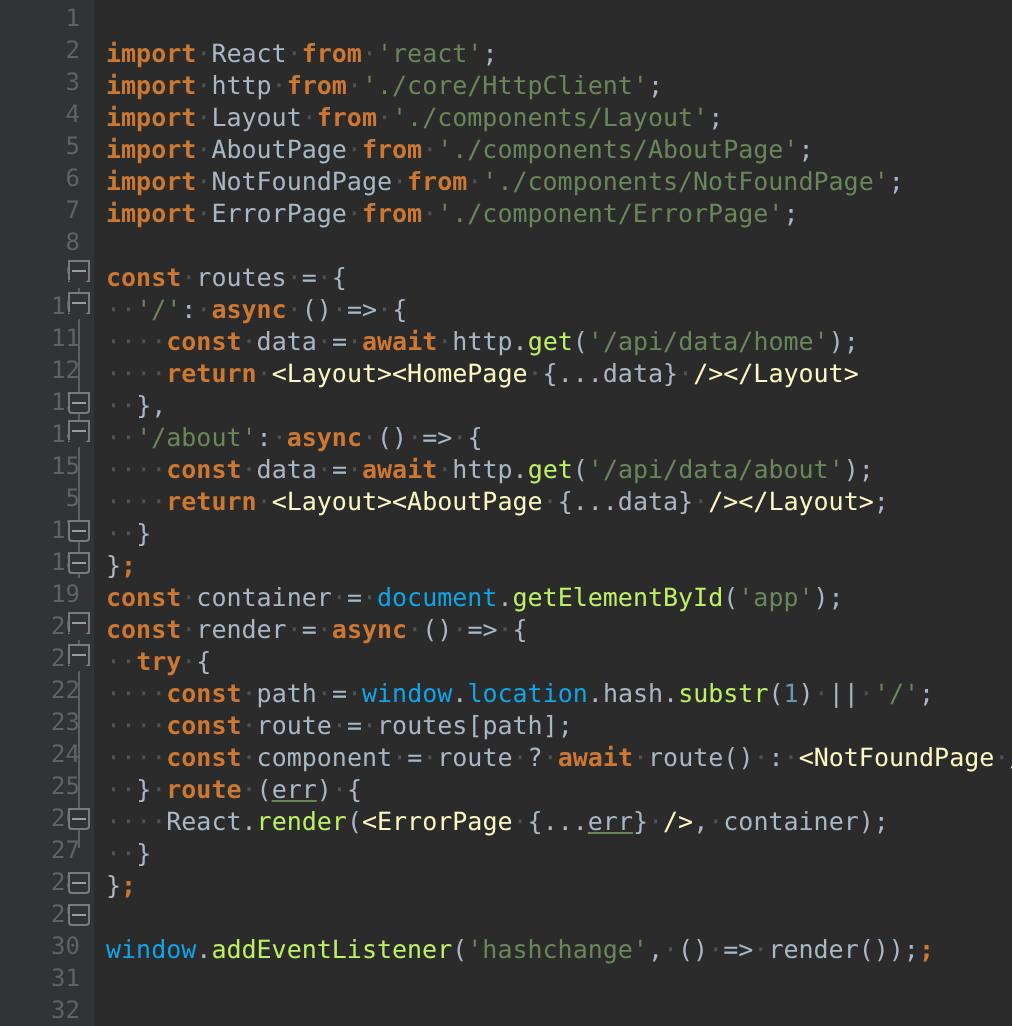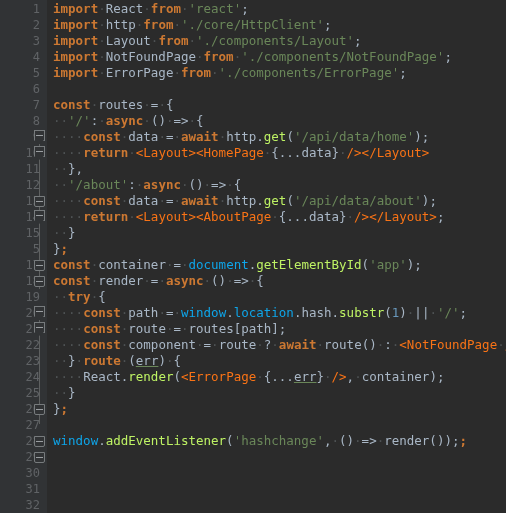--- a/index.html
+++ b/index.html
@@ -104,39 +104,39 @@
     top: 4px;
     width: 7px;
     height: 1px;
     background: #9a9ea1;
   }
   
   .code {
     position: relative;
     flex: 1 1 auto;
     background: #2b2b2b;
-    padding-top: 1px;
+    padding-top: 19px;
     padding-left: 6px;
     box-sizing: border-box;
     overflow: hidden;
   }
   .line {
     height: 16px;
     line-height: 16px;
     font-size: 12.5px;
     white-space: pre;
     font-family: "DejaVu Sans Mono", "Liberation Mono", monospace;
     color: #a9b7c6;
   }
   .kw   { color: #cc7832; font-weight: bold; }
   .str  { color: #6a8759; }
   .num  { color: #6897bb; }
   .fn   { color: #bef264; }
   .glob { color: #0ea5e9; }
-  .tag  { color: #f97316; }
+  .tag  { color: #fef9c3; }
   .id   { color: #a9b7c6; }
   .op   { color: #a9b7c6; }
   .ws   { color: #4e5254; }
   .unused { text-decoration: underline; text-decoration-color: #6a8759; }
   .ig { color: #4e5254; }
 </style>
 </head>
 <body>
 
 <div id="editor">
@@ -206,24 +206,25 @@
 
   <div class="code">
 
     <div class="line"><span class="kw">import</span><span class="ws">·</span><span class="id">React</span><span class="ws">·</span><span class="kw">from</span><span class="ws">·</span><span class="str">'react'</span><span class="op">;</span></div>
 
     <div class="line"><span class="kw">import</span><span class="ws">·</span><span class="id">http</span><span class="ws">·</span><span class="kw">from</span><span class="ws">·</span><span class="str">'./core/HttpClient'</span><span class="op">;</span></div>
 
     <div class="line"><span class="kw">import</span><span class="ws">·</span><span class="id">Layout</span><span class="ws">·</span><span class="kw">from</span><span class="ws">·</span><span class="str">'./components/Layout'</span><span class="op">;</span></div>
 
 
+    <div class="line"><span class="kw">import</span><span class="ws">·</span><span class="id">AboutPage</span><span class="ws">·</span><span class="kw">from</span><span class="ws">·</span><span class="str">'./components/AboutPage'</span><span class="op">;</span></div>
 
     <div class="line"><span class="kw">import</span><span class="ws">·</span><span class="id">NotFoundPage</span><span class="ws">·</span><span class="kw">from</span><span class="ws">·</span><span class="str">'./components/NotFoundPage'</span><span class="op">;</span></div>
 
-    <div class="line"><span class="kw">import</span><span class="ws">·</span><span class="id">ErrorPage</span><span class="ws">·</span><span class="kw">from</span><span class="ws">·</span><span class="str">'./components/ErrorPage'</span><span class="op">;</span></div>
+    <div class="line"><span class="kw">import</span><span class="ws">·</span><span class="id">ErrorPage</span><span class="ws">·</span><span class="kw">from</span><span class="ws">·</span><span class="str">'./component/ErrorPage'</span><span class="op">;</span></div>
 
     <div class="line"></div>
 
     <div class="line"><span class="kw">const</span><span class="ws">·</span><span class="id">routes</span><span class="ws">·</span><span class="op">=</span><span class="ws">·</span><span class="op">{</span></div>
 
     <div class="line"><span class="ig">··</span><span class="str">'/'</span><span class="op">:</span><span class="ws">·</span><span class="kw">async</span><span class="ws">·</span><span class="op">()</span><span class="ws">·</span><span class="op">=&gt;</span><span class="ws">·</span><span class="op">{</span></div>
 
     <div class="line"><span class="ig">··</span><span class="ig">··</span><span class="kw">const</span><span class="ws">·</span><span class="id">data</span><span class="ws">·</span><span class="op">=</span><span class="ws">·</span><span class="kw">await</span><span class="ws">·</span><span class="id">http</span><span class="op">.</span><span class="fn">get</span><span class="op">(</span><span class="str">'/api/data/home'</span><span class="op">);</span></div>
 
     <div class="line"><span class="ig">··</span><span class="ig">··</span><span class="kw">return</span><span class="ws">·</span><span class="tag">&lt;Layout&gt;&lt;HomePage</span><span class="ws">·</span><span class="op">{</span><span class="op">...</span><span class="id">data</span><span class="op">}</span><span class="ws">·</span><span class="tag">/&gt;&lt;/Layout&gt;</span></div>

